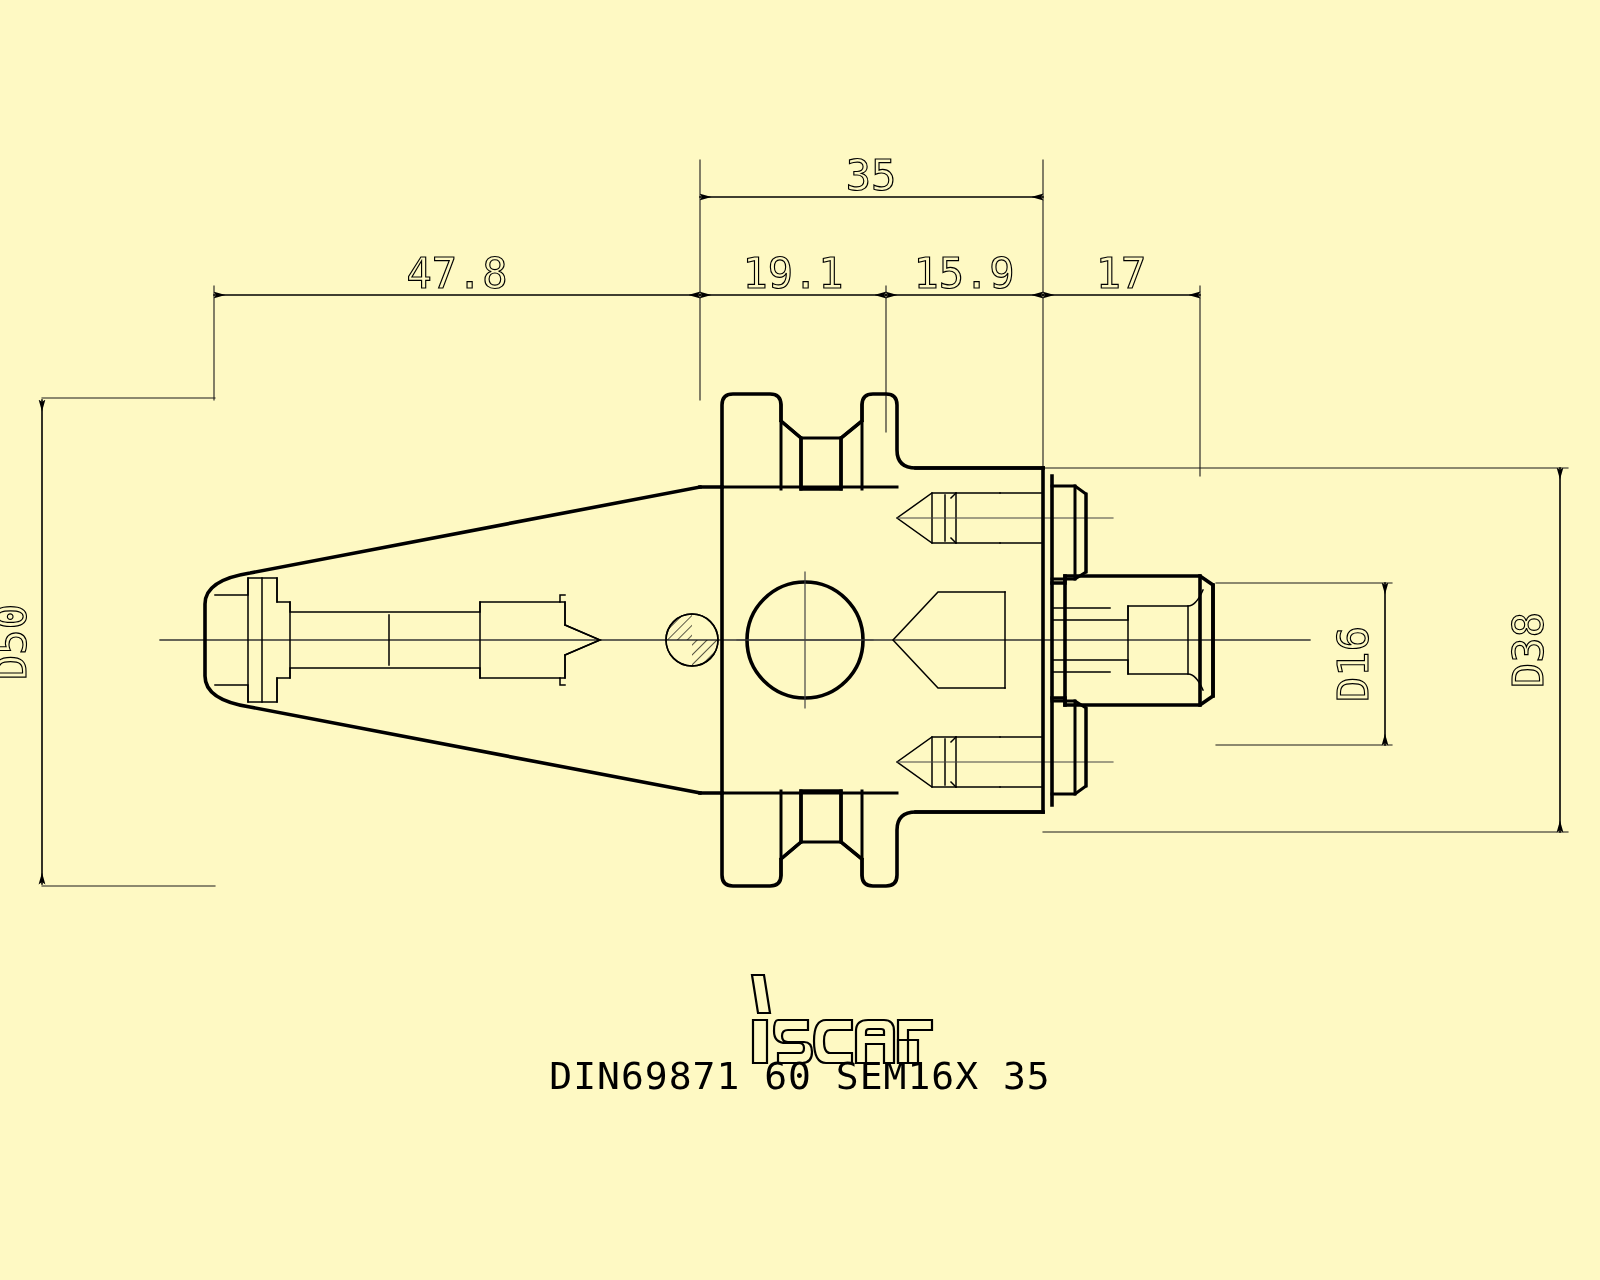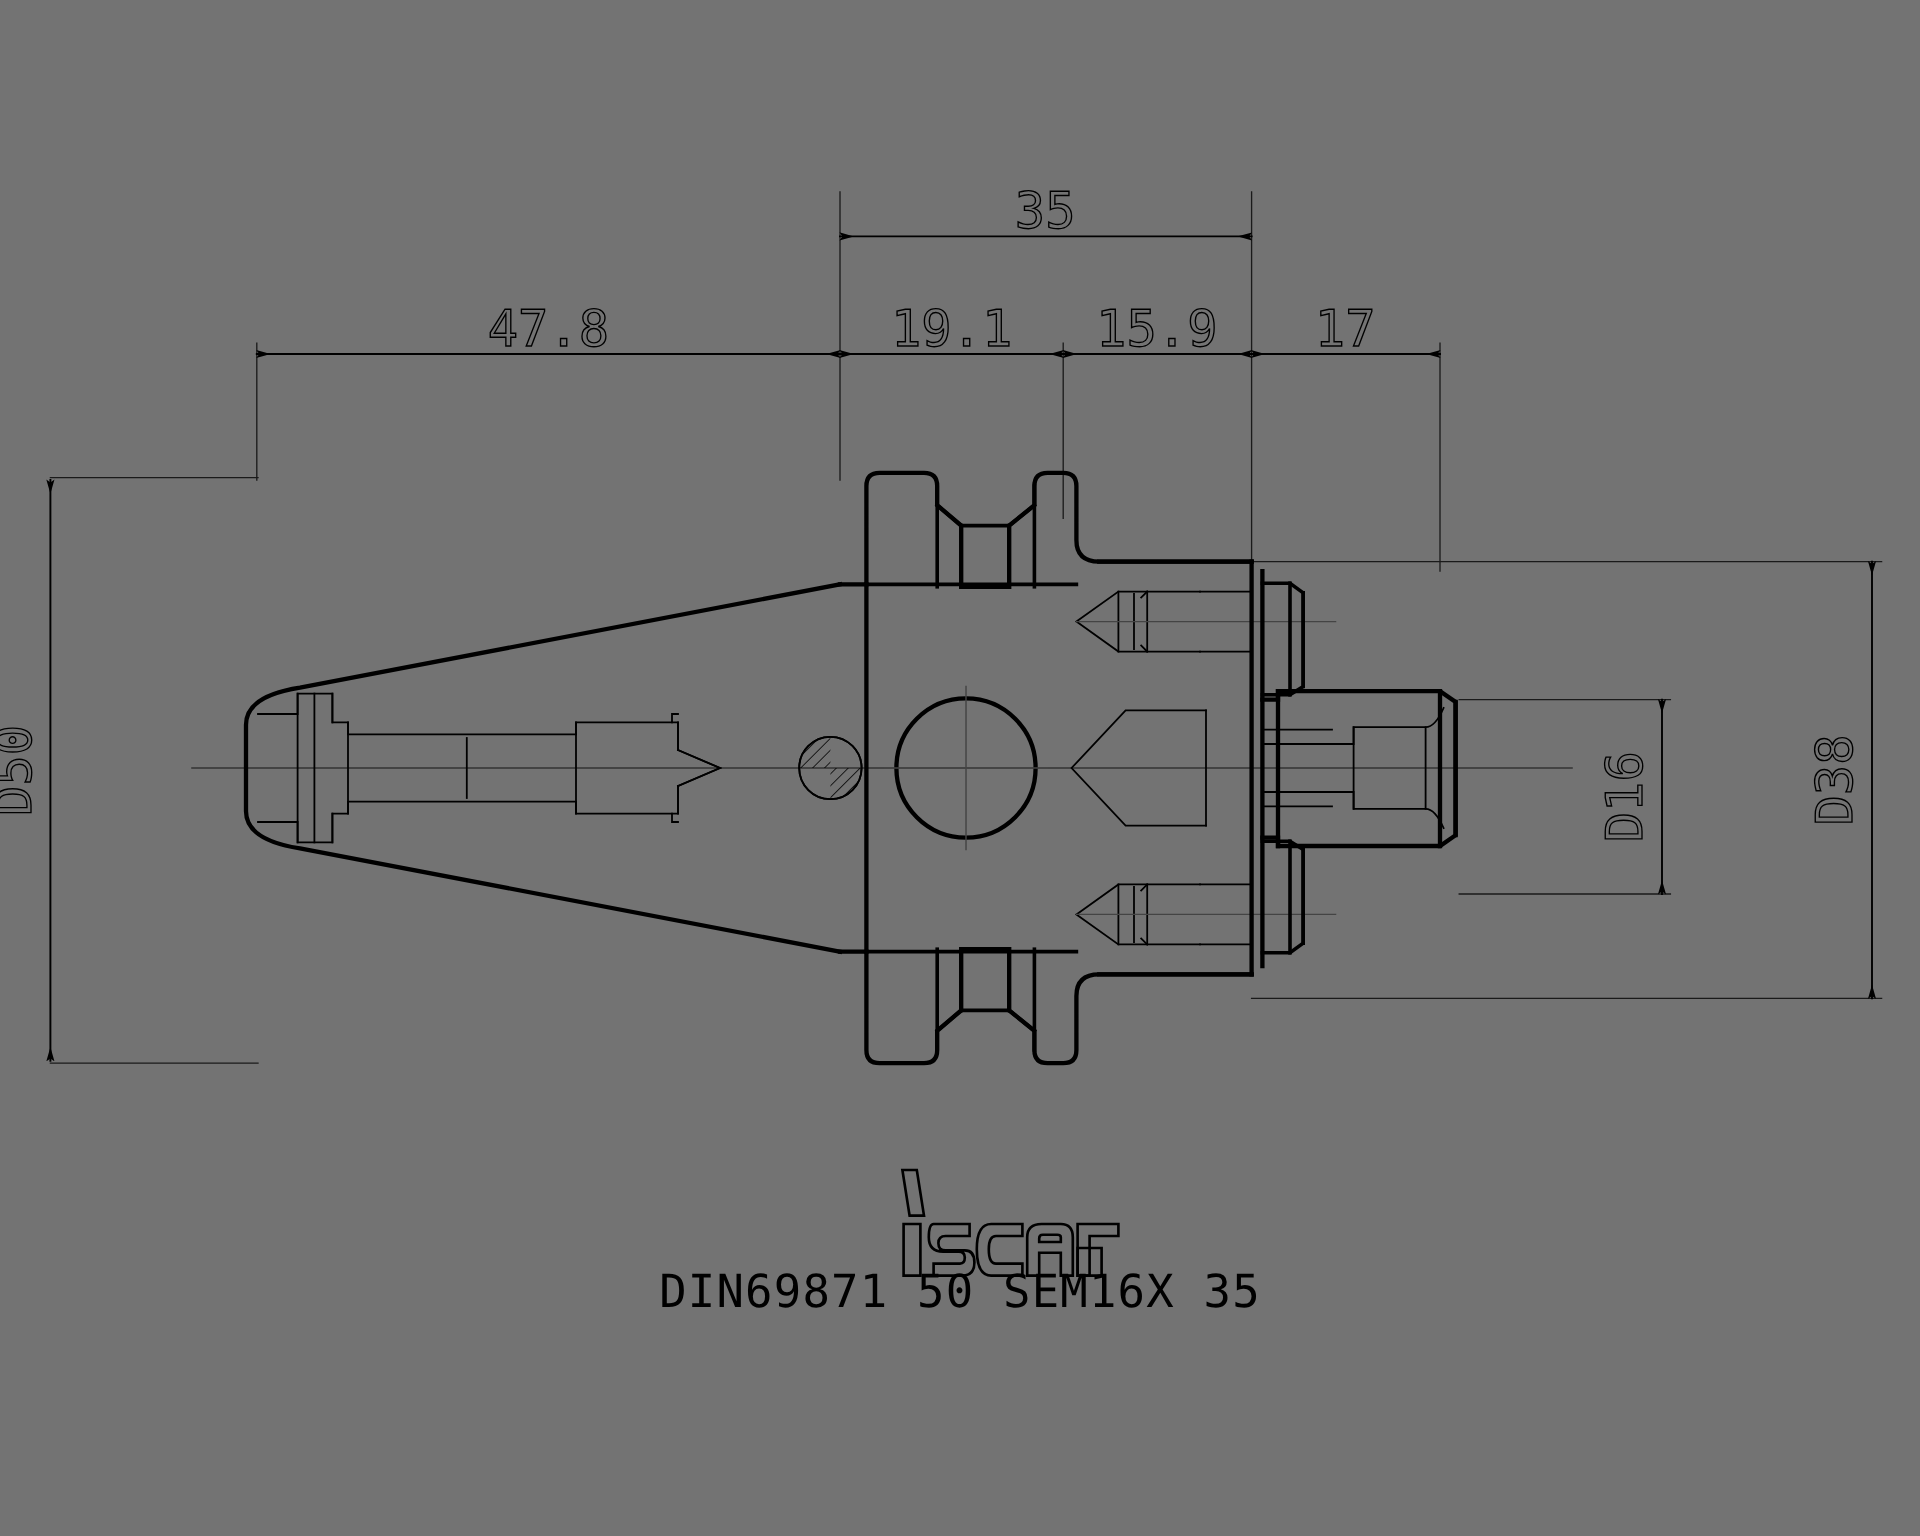--- a/index.html
+++ b/index.html
@@ -11,21 +11,21 @@
   body {
     width: 1600px;
     height: 1280px;
     font-family: "DejaVu Sans Mono", monospace;
     overflow: hidden;
   }
   #sheet {
     position: relative;
     width: 1600px;
     height: 1280px;
-    background: #737373;
+    background: #fef9c3;
   }
   #drawing {
     position: absolute;
     left: 0;
     top: 0;
   }
   .cap {
     position: absolute;
     left: 0;
     width: 1600px;
@@ -288,15 +288,15 @@
                L866,1044 L866,1063 Z M866,1035 L884,1035 L884,1031
                Q884,1029 881,1029 L869,1029 Q866,1029 866,1032 Z"></path>
 
       <path d="M898,1063 L898,1020 L932,1020 L932,1030 L908,1030
                L908,1063 Z"></path>
       <path d="M898,1040 L918,1040 L918,1063 L898,1063 Z"></path>
     </g>
 
   </svg>
 
-  <div class="cap" id="caption-text">DIN69871 50 SEM16X 35</div>
+  <div class="cap" id="caption-text">DIN69871 60 SEM16X 35</div>
 
 </div>
 
 </body></html>

